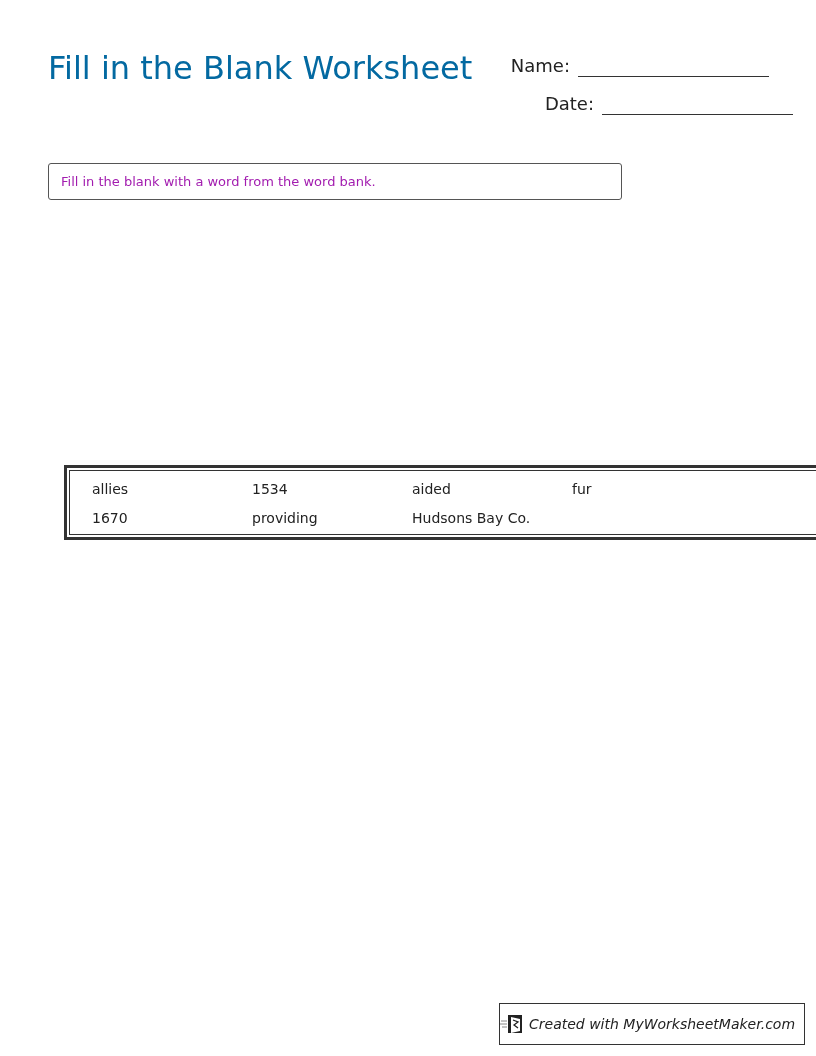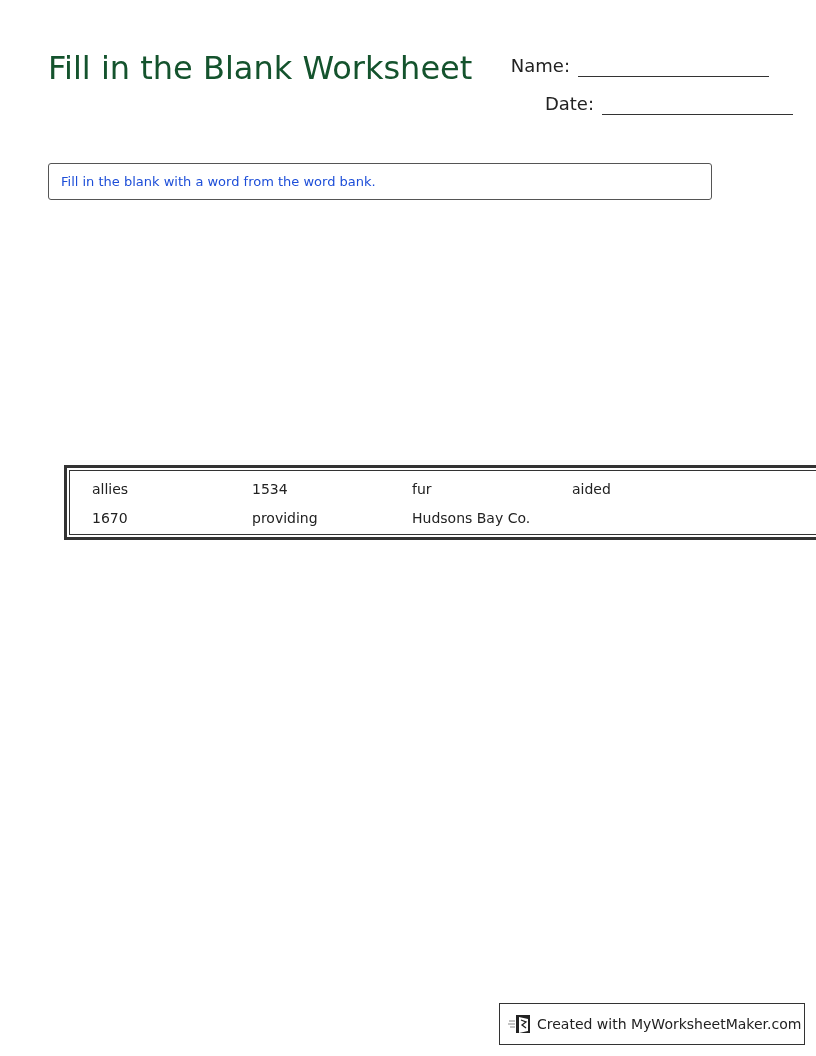--- a/index.html
+++ b/index.html
@@ -2,47 +2,47 @@
 <html><head>
   <meta charset="utf-8">
   <style>
     html, body { margin: 0; padding: 0; background: #ffffff; }
     body {
       width: 816px; height: 1056px; position: relative; overflow: hidden;
       font-family: "DejaVu Sans", sans-serif; color: #222222;
     }
     .title {
       position: absolute; left: 48px; top: 48px;
-      font-size: 32px; font-weight: normal; color: #14532d;
+      font-size: 32px; font-weight: normal; color: #0369a1;
       letter-spacing: 0px; margin: 0; line-height: 40px;
     }
     .field { position: absolute; display: flex; align-items: flex-end; justify-content: center; }
     .field-label { font-size: 18px; color: #222222; text-align: right; width: 62px; line-height: 22px; }
     .field-line { margin-left: 8px; width: 191px; border-bottom: 1px solid #333333; height: 22px; }
     .name-field { left: 508px; top: 54px; }
     .date-field { left: 532px; top: 92px; }
     .instructions {
-      position: absolute; left: 48px; top: 163px; width: 664px; height: 37px;
+      position: absolute; left: 48px; top: 163px; width: 574px; height: 37px;
       border: 1px solid #555555; border-radius: 3px; box-sizing: border-box;
-      font-size: 13px; padding-left: 12px; line-height: 36px; color: #1d4ed8;
+      font-size: 13px; padding-left: 12px; line-height: 36px; color: #a21caf;
     }
     .word-bank {
       position: absolute; left: 64px; top: 465px; width: 788px; height: 75px;
       border: 3px solid #333333; box-sizing: border-box; padding: 2px;
     }
     .word-bank-inner {
       border: 1px solid #333333; width: 100%; height: 100%; box-sizing: border-box;
       display: grid; grid-template-columns: 160px 160px 160px 160px;
       grid-template-rows: 29px 29px; padding: 8px 0 0 22px;
     }
     .word { font-size: 14px; color: #222222; line-height: 20px; }
     .footer {
       position: absolute; left: 499px; top: 1003px; width: 306px; height: 42px;
       border: 1px solid #333333; box-sizing: border-box;
-      display: flex; align-items: center; padding-left: 8px;
+      display: flex; align-items: center; padding-left: 0; font-style: italic;
     }
     .footer-icon { width: 24px; height: 22px; margin-right: 5px; }
     .footer-text { font-size: 14px; color: #222222; }
   </style>
 </head>
 <body>
 
 <h1 class="title">Fill in the Blank Worksheet</h1>
 
 <div class="field name-field">
@@ -56,22 +56,22 @@
 </div>
 
 <div class="instructions">
   <span>Fill in the blank with a word from the word bank.</span>
 </div>
 
 <div class="word-bank">
   <div class="word-bank-inner">
     <span class="word">allies</span>
     <span class="word">1534</span>
+    <span class="word">aided</span>
     <span class="word">fur</span>
-    <span class="word">aided</span>
     <span class="word">1670</span>
     <span class="word">providing</span>
     <span class="word">Hudsons Bay Co.</span>
   </div>
 </div>
 
 <div class="footer">
   <span class="footer-icon">
     <svg width="24" height="22" viewBox="0 0 24 22">
       <line x1="1" y1="8" x2="7" y2="8" stroke="#888" stroke-width="1"></line>

